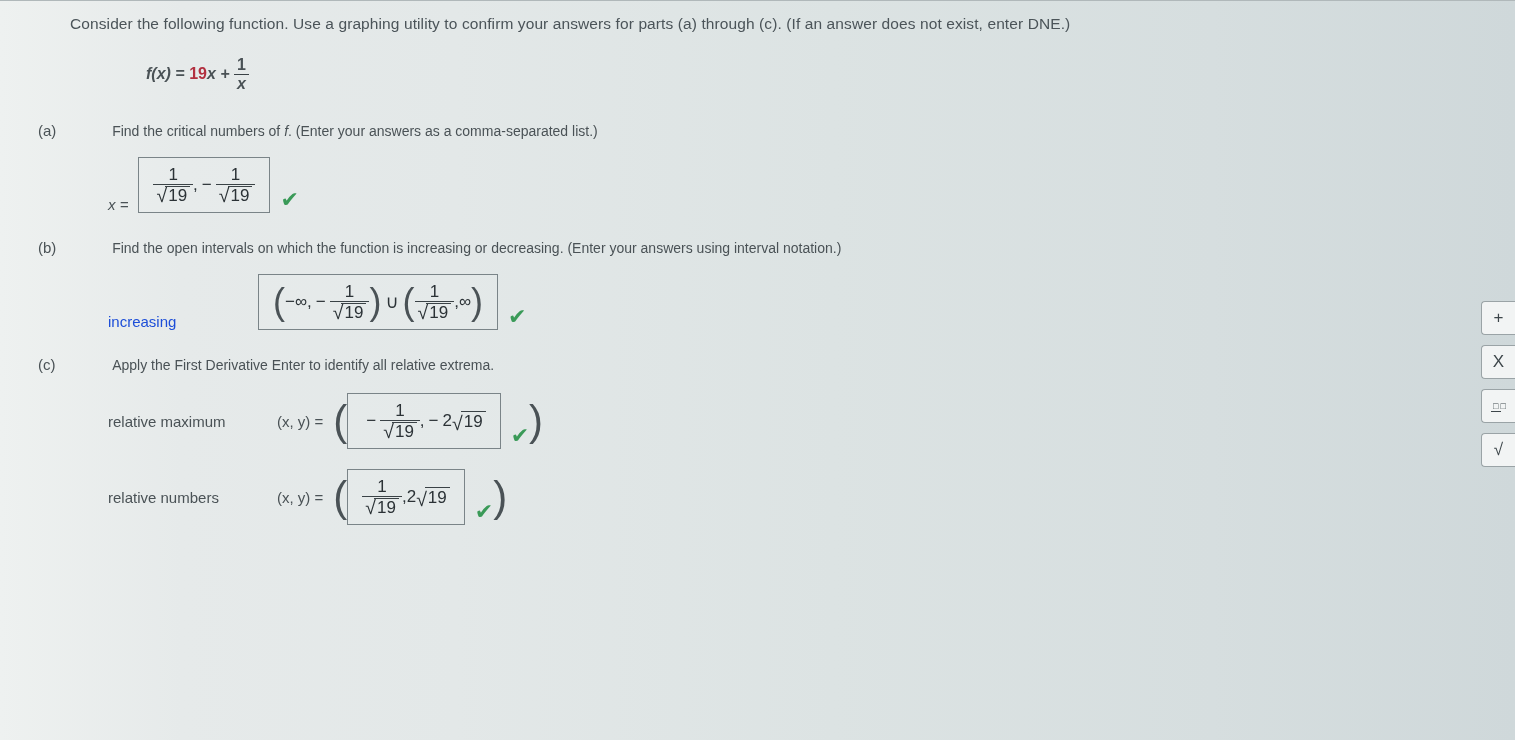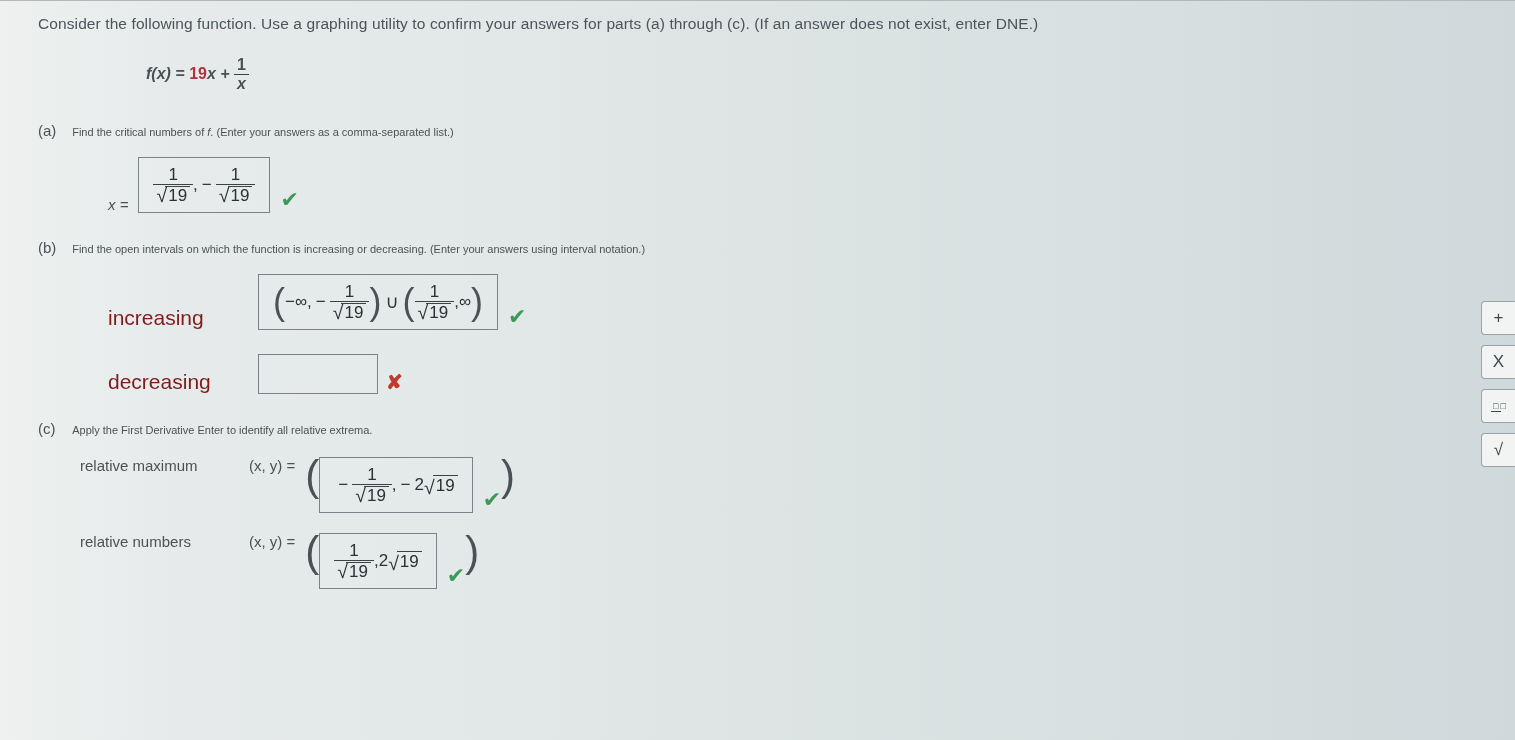--- a/index.html
+++ b/index.html
@@ -8,49 +8,49 @@
     font-family: "Helvetica Neue", Arial, sans-serif;
     font-size: 15px;
     color: #4a5256;
     background: linear-gradient(90deg, #eef1f0 0%, #e6eaea 12%, #e3e8e8 30%, #dce3e3 55%, #d6dedf 80%, #cfd8da 100%);
     padding: 14px 0 0 38px;
     position: relative;
     overflow: hidden;
     border-top: 1px solid #b0b8ba;
   }
   .row { display: flex; align-items: center; flex-wrap: wrap; }
-  .instructions { font-size: 15.5px; letter-spacing: 0.1px; color: #4b5459; margin-bottom: 24px; max-width: 1360px; }
+  .instructions { font-size: 15.5px; letter-spacing: 0.1px; color: #4b5459; margin-bottom: 24px; max-width: 1360px; margin-left: 32px; }
   .func-row { margin: 0 0 30px 108px; font-size: 16px; font-style: italic; font-weight: bold; }
   .func-row .coef { color: #b23040; font-style: normal; }
   .frac { display: inline-flex; flex-direction: column; align-items: center; vertical-align: middle; font-style: normal; line-height: 1; }
   .frac .n { padding: 0 3px 1px; }
   .frac .d { border-top: 1.2px solid #3a4246; padding: 1px 3px 0; }
   .sqrt { display: inline-flex; align-items: flex-end; }
   .sqrt .rad { font-size: 1.15em; line-height: 0.8; margin-right: -2px; }
   .sqrt .arg { border-top: 1.2px solid #3a4246; padding: 0 3px; }
   .part { margin-bottom: 26px; }
   .part-label { display: inline-block; width: 30px; vertical-align: top; }
-  .part-text { display: inline-block; max-width: 1320px; font-size: 11px; }
+  .part-text { display: inline-block; max-width: 1320px; font-size: 14px; margin-left: 40px; }
   .part-text .fvar { font-style: italic; }
   .sub { margin-left: 70px; margin-top: 18px; }
   .eq-label { font-style: italic; margin-right: 10px; }
   .ans-box {
     display: inline-flex; align-items: center;
     border: 1px solid #7a8488; background: rgba(255,255,255,0.06);
     padding: 8px 14px; min-height: 44px;
     font-size: 17px; color: #2b3236;
   }
   .ans-box.empty { min-width: 120px; min-height: 40px; padding:0; }
   .check { color: #3a9a58; font-size: 22px; margin-left: 10px; vertical-align: bottom; }
   .cross { color: #c23a2e; font-size: 20px; margin-left: 8px; font-weight: bold; vertical-align: bottom; }
-  .field-label { display: inline-block; width: 150px; font-size: 21px; color: #7f1d1d; }
+  .field-label { display: inline-block; width: 150px; font-size: 15px; color: #1d4ed8; }
   .sub.row { align-items: flex-end; margin-bottom: 24px; }
   .paren { font-size: 42px; font-weight: 300; color: #4a5256; line-height: 0.9; display:inline-block; vertical-align: middle; }
   .paren.inner { font-size: 36px; }
-  .rel-row { margin-left: 42px; display: flex; align-items: flex-start; margin-top: 20px; }
+  .rel-row { margin-left: 70px; display: flex; align-items: center; margin-top: 20px; }
   .rel-label { width: 165px; font-size: 15px; }
   .xy { margin: 0 10px 0 4px; }
   .minus { display:inline-block; padding: 0 4px; }
   .cup { font-size: 18px; padding: 0 4px; }
   .inf { font-size: 17px; }
 
   .toolbar {
     position: absolute; right: 0; top: 300px;
     display: flex; flex-direction: column; gap: 10px;
   }
@@ -133,25 +133,20 @@
             <span class="arg">19</span>
           </span>
       </span>
       <span>, </span>
       <span class="inf">∞</span>
       <span class="paren inner">)</span>
     </span>
     <span class="check">✔</span>
   </div>
 
-  <div class="sub row">
-    <span class="field-label">decreasing</span>
-    <span class="ans-box empty"></span>
-    <span class="cross">✘</span>
-  </div>
 </div>
 
 <div class="part" style="margin-bottom:0">
   <span class="part-label">(c)</span>
   <span class="part-text">Apply the First Derivative Enter to identify all relative extrema.</span>
 
   <div class="rel-row">
     <span class="rel-label">relative maximum</span>
     <span class="xy">(x, y) = </span>
     <span class="paren">(</span>

